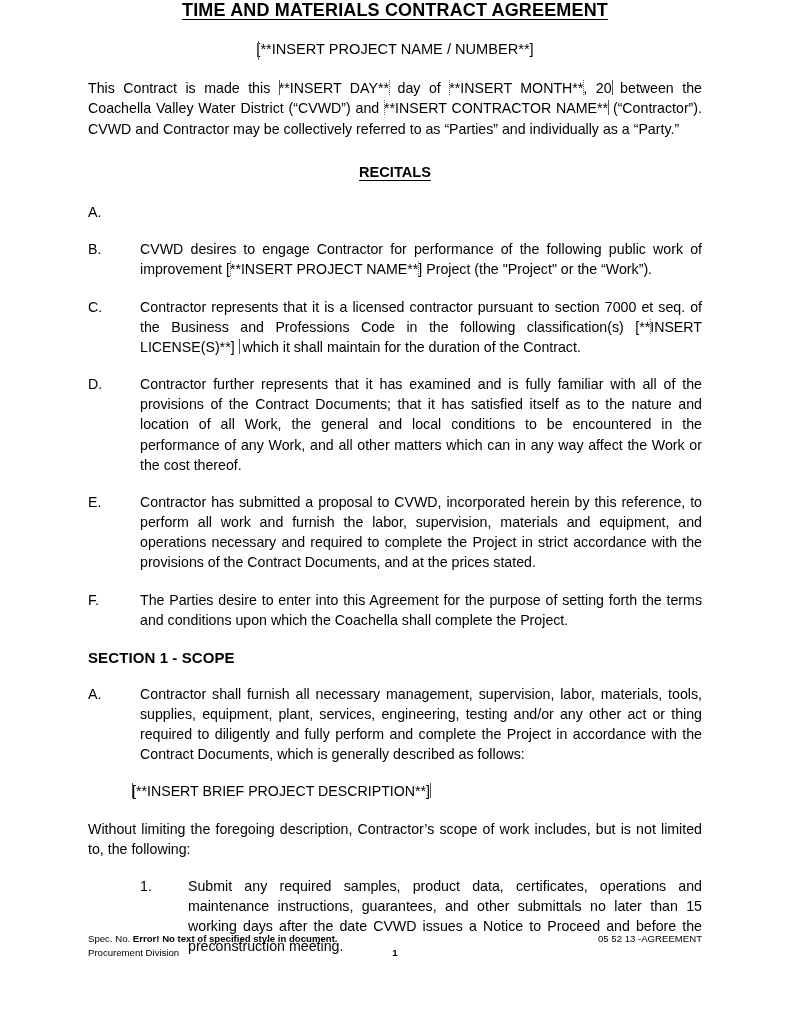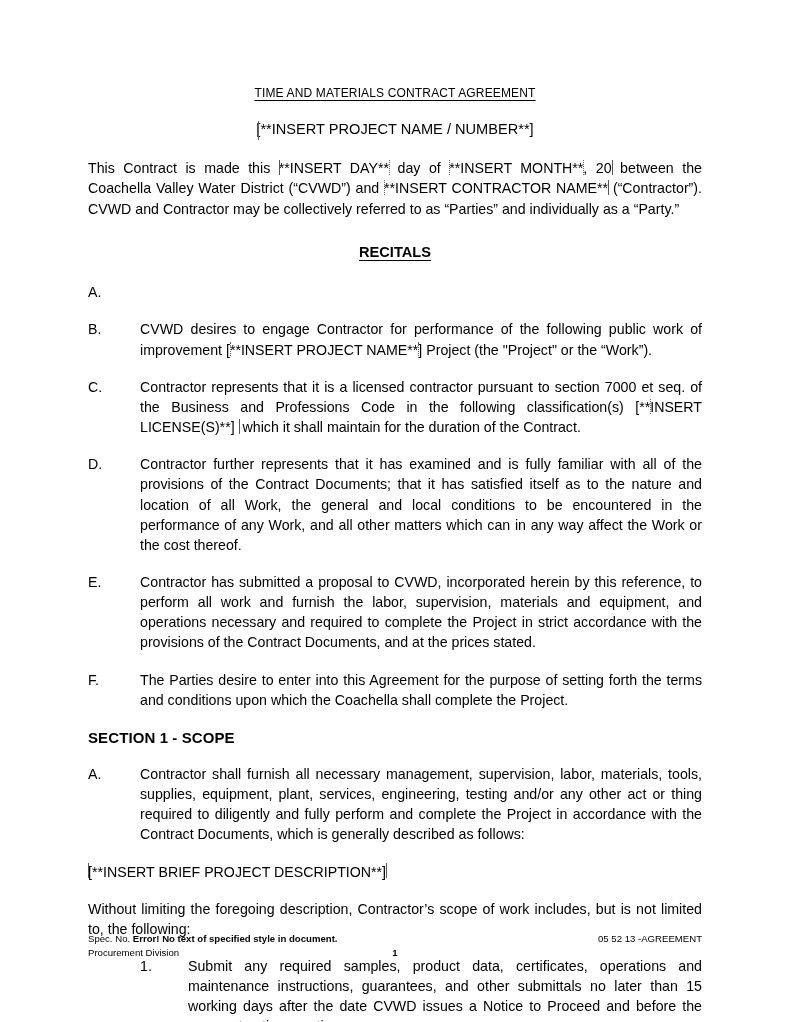--- a/index.html
+++ b/index.html
@@ -23,25 +23,24 @@
   .content {
     position: absolute;
     left: 88px;
     top: 0;
     width: 614px;
   }
 
   
   .doc-title {
     text-align: center;
-    font-size: 12px;
-    font-weight: normal;
+    font-size: 18px;
+    font-weight: bold;
     letter-spacing: 0.15px;
     margin: 0;
-    padding-top: 87px;
     line-height: 1.15;
   }
   .doc-title span.ul {
     text-decoration: underline;
     text-underline-offset: 2.5px;
   }
 
   .project-line {
     position: relative;
     text-align: center;
@@ -76,21 +75,21 @@
   
   .para {
     font-size: 14.2px;
     line-height: 1.42;
     margin: 0;
     padding-top: 17px;
     text-align: justify;
     text-justify: inter-word;
   }
   .para.first { padding-top: 20px; }
-  .para.nojust { text-align: left; }
+  .para.nojust { text-align: left; margin-left: 44px; }
 
   
   .lettered {
     display: flex;
     font-size: 14.2px;
     line-height: 1.42;
     padding-top: 17px;
     text-align: justify;
   }
   .lettered > .label {

